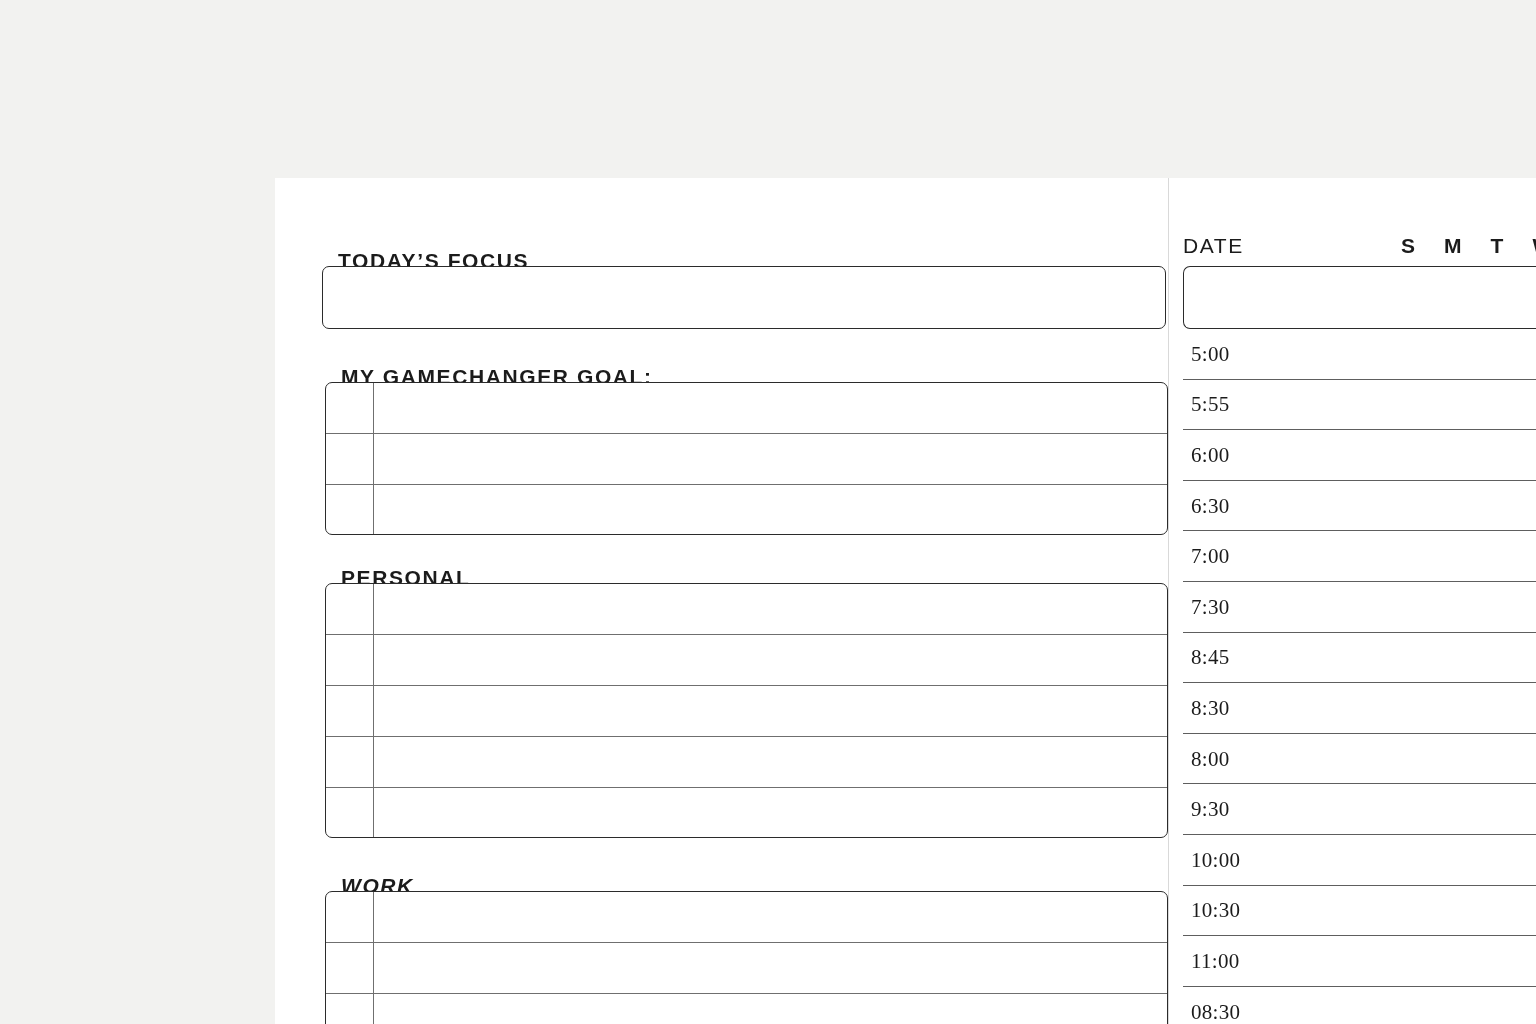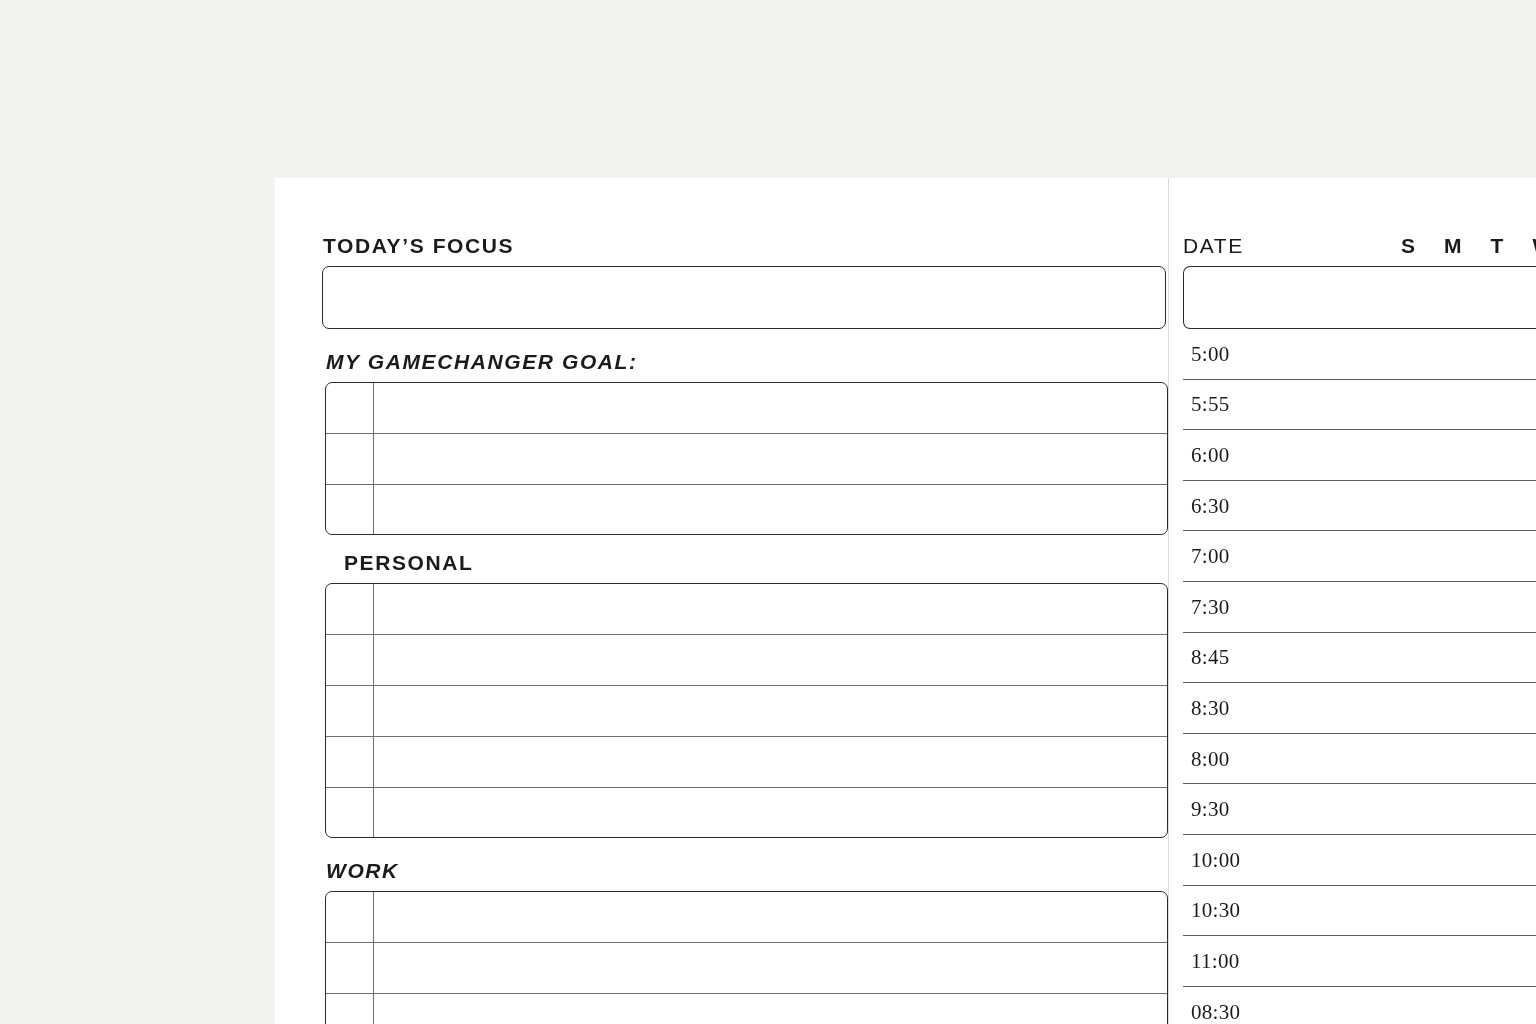--- a/index.html
+++ b/index.html
@@ -30,39 +30,39 @@
     width: 846px;
   }
 
   .section-title {
     font-size: 21px;
     font-weight: bold;
     letter-spacing: 1.6px;
     color: #1b1b1b;
     text-transform: uppercase;
     line-height: 1;
-    margin: 1px;
+    margin: 16px;
     white-space: nowrap;
   }
 
   .focus-title { position: absolute; left: 0; top: 56px; }
 
   .focus-box {
     position: absolute;
     left: 0;
     top: 88px;
     width: 844px;
     height: 63px;
     border: 1px solid #2b2b2b;
     border-radius: 7px;
     box-sizing: border-box;
     background: #fff;
   }
 
-  .goal-title { position: absolute; left: 3px; top: 172px; font-style: italic; }
+  .goal-title { position: absolute; left: 3px; top: 172px; }
 
   .lined-block {
     position: absolute;
     border: 1px solid #2b2b2b;
     border-radius: 7px;
     box-sizing: border-box;
     background: #fff;
     overflow: hidden;
   }
   .lined-row {
@@ -77,21 +77,21 @@
     left: 0; top: 0; bottom: 0;
     width: 48px;
     border-right: 1px solid #6f6f6f;
     box-sizing: border-box;
   }
 
   #goal-block  { left: 3px; top: 204px; width: 843px; height: 153px; }
   #personal-block { left: 3px; top: 405px; width: 843px; height: 255px; }
   #work-block  { left: 3px; top: 713px; width: 843px; height: 153px; }
 
-  .personal-title { position: absolute; left: 21px; top: 373px; }
+  .personal-title { position: absolute; left: 3px; top: 373px; }
   .work-title     { position: absolute; left: 3px; top: 681px; font-style: italic; }
 
   
   .right-col {
     position: absolute;
     left: 908px;
     top: 0;
     width: 360px;
     height: 846px;
   }

